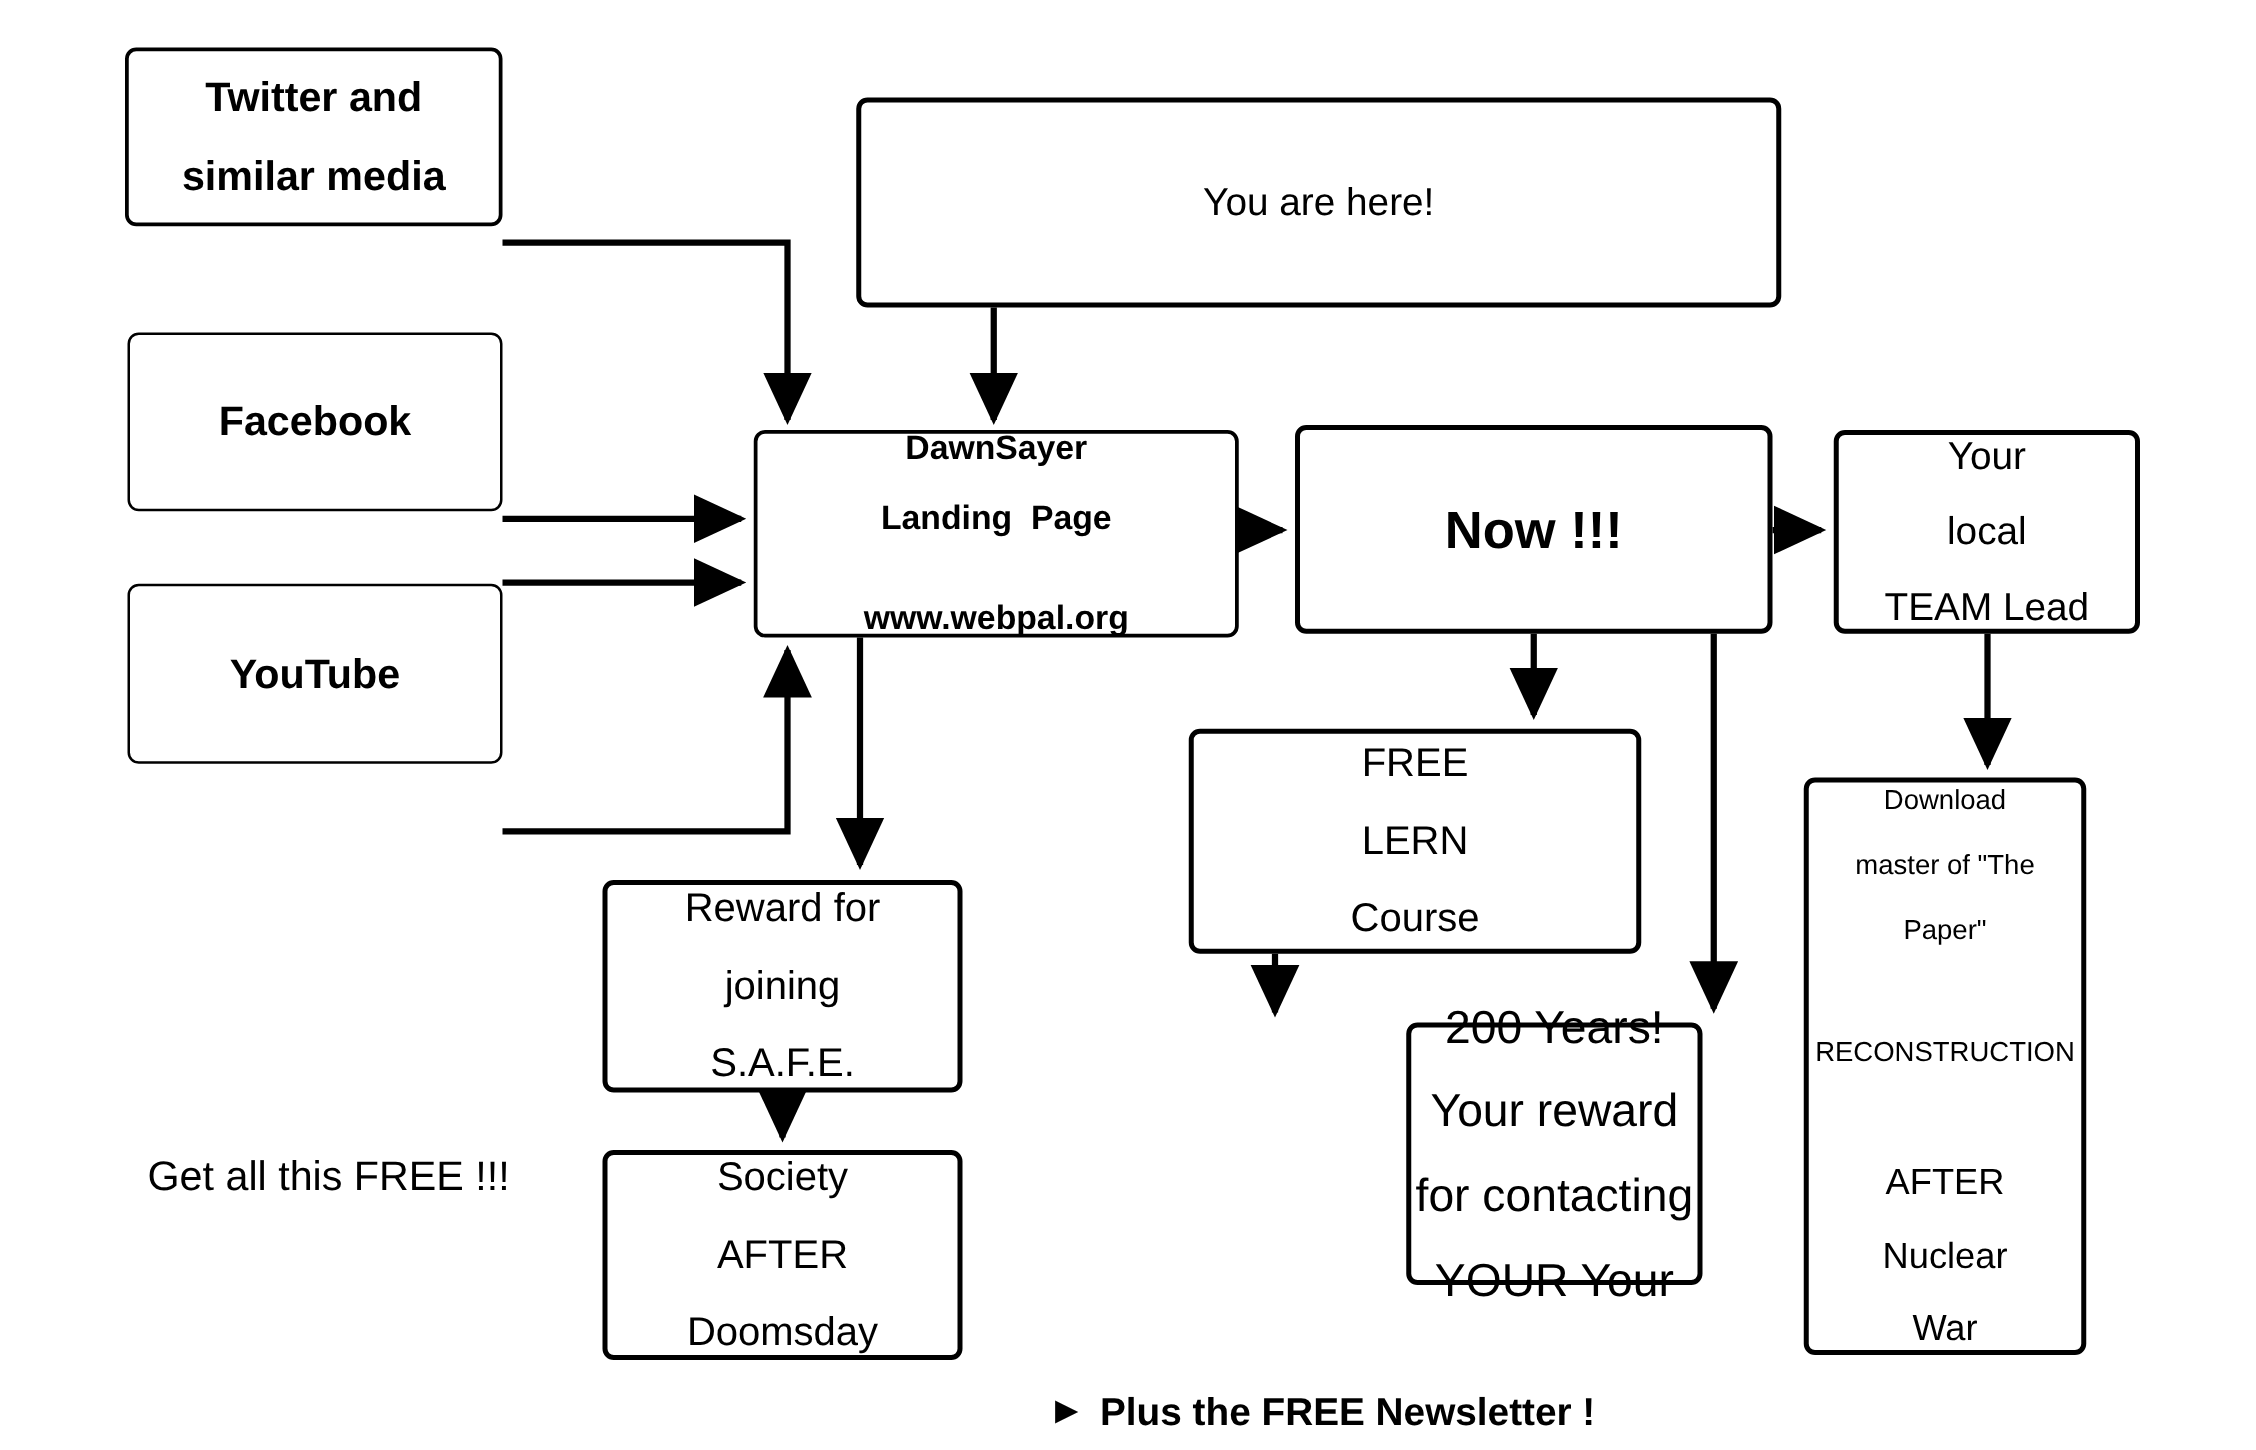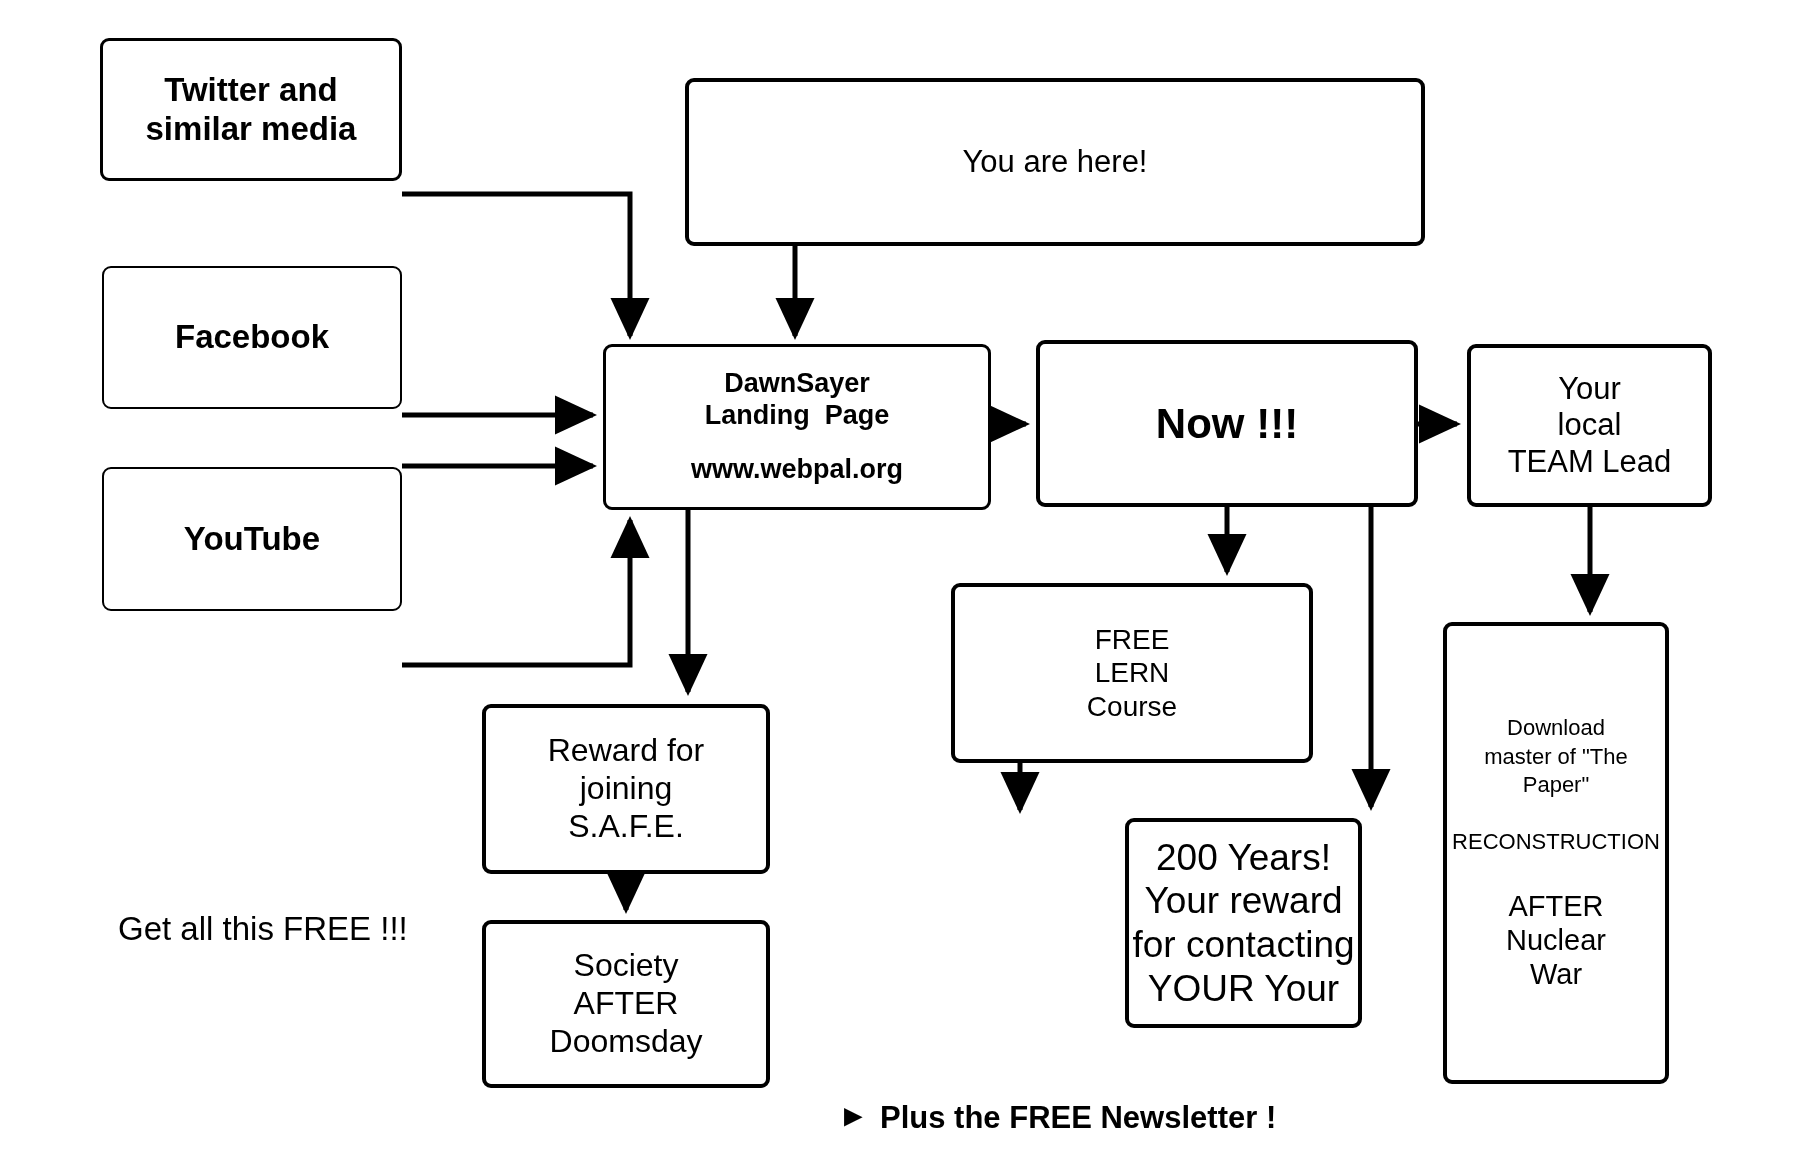--- a/index.html
+++ b/index.html
@@ -32,46 +32,48 @@
     background: #ffffff;
     border: 3px solid #000000;
     border-radius: 9px;
     display: flex;
     flex-direction: column;
     align-items: center;
     justify-content: center;
     text-align: center;
     line-height: 1.18;
     z-index: 2;
+    gap: 24px;
   }
   .node.thin { border-width: 2px; }
   .node.heavy { border-width: 4px; }
   .bold { font-weight: bold; }
   .ln { display: block; white-space: pre; }
   .freetext {
     position: absolute;
     z-index: 3;
     white-space: pre;
+    margin-top: 12px;
   }
 
   
   #n-twitter   { left: 100px;  top: 38px;   width: 302px; height: 143px; font-size: 33px; }
   #n-facebook  { left: 102px;  top: 266px;  width: 300px; height: 143px; font-size: 33px; }
   #n-youtube   { left: 102px;  top: 467px;  width: 300px; height: 144px; font-size: 33px; }
   #n-vimeo     { left: 102px;  top: 662px;  width: 300px; height: 160px; font-size: 33px; }
 
   #n-youarehere{ left: 685px;  top: 78px;   width: 740px; height: 168px; font-size: 31px; }
 
   #n-dawnsayer { left: 603px;  top: 344px;  width: 388px; height: 166px; font-size: 27px; font-weight: bold; }
   #n-dawnsayer .gap { height: 22px; }
 
   #n-joinsafe  { left: 1036px; top: 340px;  width: 382px; height: 167px; font-size: 42px; font-weight: bold; }
   #n-teamlead  { left: 1467px; top: 344px;  width: 245px; height: 163px; font-size: 31px; }
 
-  #n-freelern  { left: 951px;  top: 583px;  width: 362px; height: 180px; font-size: 28px; }
+  #n-freelern  { left: 951px;  top: 583px;  width: 362px; height: 180px; font-size: 32px; }
 
   #n-reward    { left: 482px;  top: 704px;  width: 288px; height: 170px; font-size: 32px; }
   #n-society   { left: 482px;  top: 920px;  width: 288px; height: 168px; font-size: 32px; }
 
   #n-triad     { left: 803px;  top: 821px;  width: 284px; height: 207px; font-size: 30px; }
   #n-200years  { left: 1125px; top: 818px;  width: 237px; height: 210px; font-size: 37px; }
 
   #n-paper     { left: 1443px; top: 622px;  width: 226px; height: 462px; font-size: 29px; }
   #n-paper .small { font-size: 22px; line-height: 1.28; }
   #n-paper .recon { font-size: 22px; }

